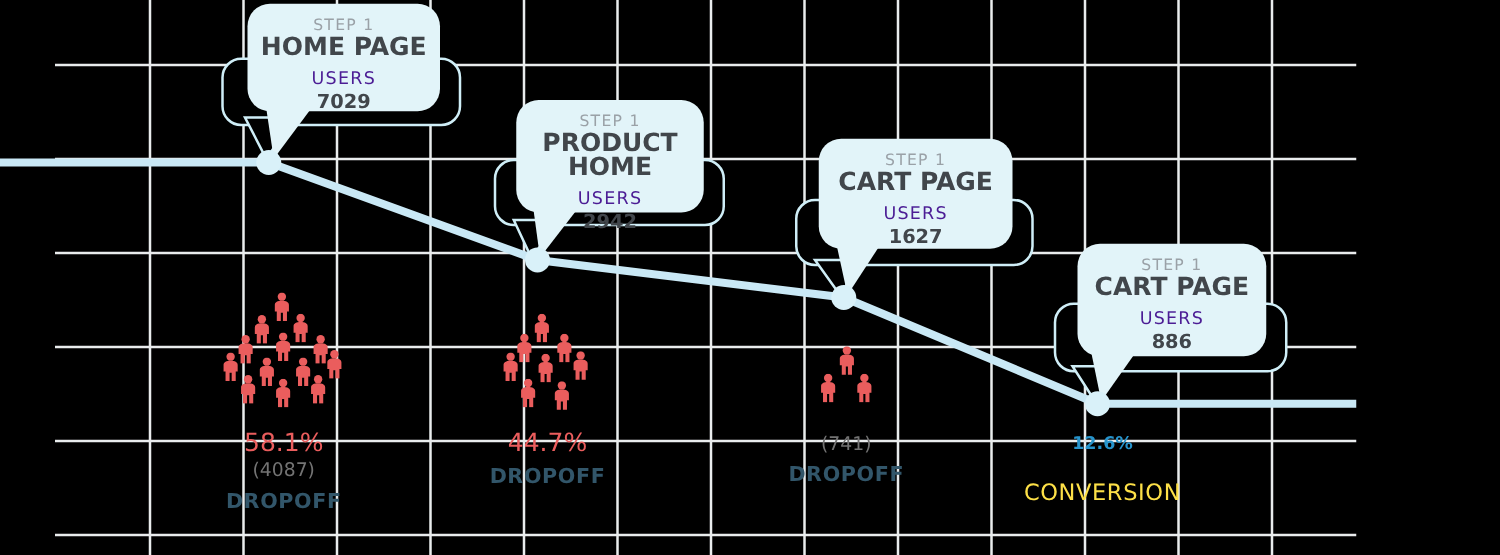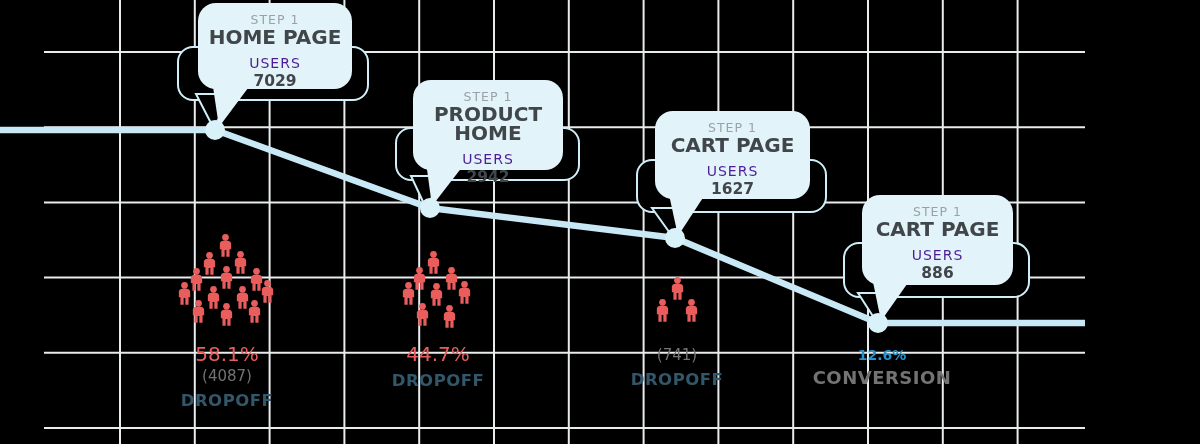--- a/index.html
+++ b/index.html
@@ -25,21 +25,21 @@
   
   .stat{position:absolute;width:176px;text-align:center;z-index:3;}
   .stat .pct{font-size:20px;font-weight:normal;color:#ea5d5d;line-height:21px;}
   .stat .cnt{font-size:15px;font-weight:normal;color:#737373;line-height:17px;margin-top:3px;}
   .stat .lbl{font-size:16.5px;font-weight:bold;color:#32566a;letter-spacing:0.5px;line-height:18px;margin-top:7px;}
   .s1{left:139px;top:344px;}
   .s2{left:350px;top:344px;}
   .s3{left:589px;top:344px;}
   .conv{position:absolute;left:794px;top:344px;width:176px;text-align:center;z-index:3;}
   .conv .pct{font-size:14px;font-weight:bold;color:#2794cc;line-height:22px;}
-  .conv .lbl{font-size:18px;font-weight:bold;color:#737373;letter-spacing:0.5px;line-height:20px;margin-top:2px;}
+  .conv .lbl{font-size:18px;font-weight:normal;color:#fde047;letter-spacing:0.5px;line-height:20px;margin-top:19px;}
 </style>
 </head>
 <body>
 
 <div id="canvas">
 
   <svg id="scene" width="1200" height="444" viewBox="0 0 1200 444">
     <defs>
       <symbol id="person" viewBox="0 0 14 22">
         <circle cx="7" cy="3.2" r="3.2"></circle>

